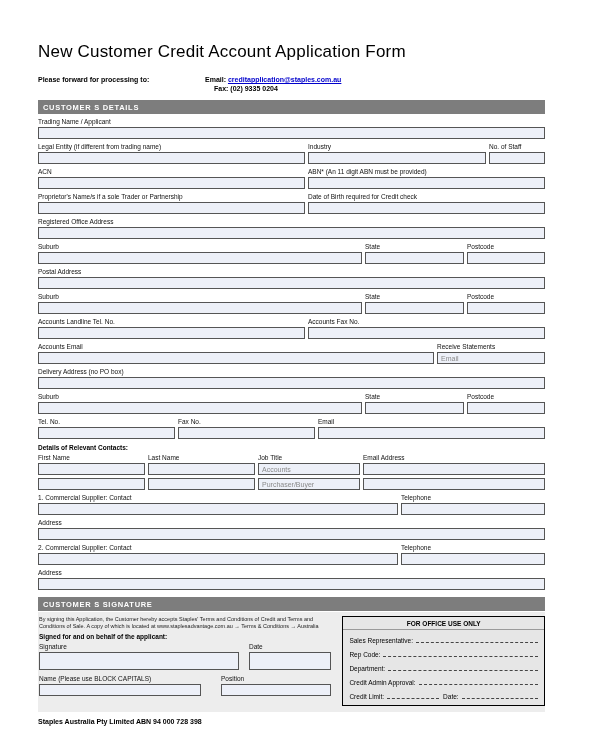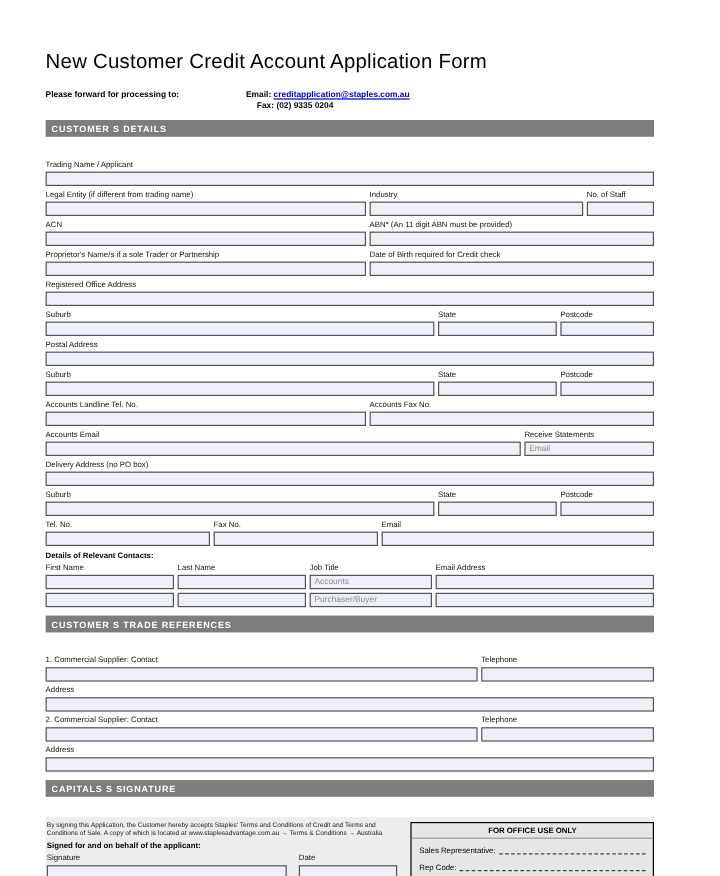--- a/index.html
+++ b/index.html
@@ -5,21 +5,21 @@
   html,body{margin:0;padding:0}
   body{width:600px;height:730px;background:#ffffff;color:#000;
        font-family:"Liberation Sans",sans-serif;overflow:hidden}
   .page{padding:42px 55px 0 38px}
   .title{font-size:17px;font-weight:400;letter-spacing:.2px;margin-bottom:13px}
   .forward{display:flex;font-size:7px;font-weight:700;line-height:9px}
   .forward .lead{width:167px}
   .email-line a{color:#0000cc;text-decoration:underline;font-weight:700}
   .fax-line{margin-left:9px}
   .bar{background:#7d7d7d;color:#fff;font-weight:700;font-size:7.5px;
-       letter-spacing:.7px;padding:3px 5px 2px;margin-top:7px;margin-bottom:17px}
+       letter-spacing:.7px;padding:3px 5px 2px;margin-top:7px;margin-bottom:1px}
   .cols{display:flex;gap:3px;margin-bottom:1px}
   .unit{display:flex;flex-direction:column}
   .flabel{font-size:6.5px;line-height:8px;padding:3px 0 1px;white-space:nowrap;color:#111}
   .input{height:12px;background:#edf0f8;border:1px solid #555;
          font-size:7px;line-height:12px;color:#8a8a8a;padding-left:3px;box-sizing:border-box}
   .input.tall{height:18px}
   .grow{flex:1}.w78{width:78px}.w82{width:82px}.w99{width:99px}
   .w102{width:102px}.w107{width:107px}.w108{width:108px}.w110{width:110px}
   .w137{width:137px}.w162{width:162px}.w178{width:178px}.w200{width:200px}
   .w267{width:267px}.w360{width:360px}
@@ -225,21 +225,20 @@
       <div class="input">Accounts</div>
       <div class="input">Purchaser/Buyer</div>
     </div>
     <div class="unit stack2 grow">
       <div class="flabel">Email Address</div>
       <div class="input"></div>
       <div class="input"></div>
     </div>
   </div>
 
-  <div class="bar">CUSTOMER S TRADE REFERENCES</div>
 
   <div class="cols">
     <div class="unit w360">
       <div class="flabel">1. Commercial  Supplier:  Contact</div>
       <div class="input"></div>
     </div>
     <div class="unit grow">
       <div class="flabel">Telephone</div>
       <div class="input"></div>
     </div>
@@ -263,21 +262,21 @@
     </div>
   </div>
 
   <div class="cols">
     <div class="unit grow">
       <div class="flabel">Address</div>
       <div class="input"></div>
     </div>
   </div>
 
-  <div class="bar">CAPITALS S SIGNATURE</div>
+  <div class="bar">CUSTOMER S SIGNATURE</div>
 
   <div class="sig-body">
     <div class="sig-left">
       <div class="terms">By signing this Application, the Customer hereby accepts Staples' Terms and Conditions of Credit and Terms and Conditions of Sale. A copy of which is located at www.staplesadvantage.com.au  → Terms &amp; Conditions  → Australia</div>
       <div class="signed">Signed for and on behalf of the applicant:</div>
       <div class="sigrow">
         <div class="unit w200">
           <div class="flabel">Signature</div>
           <div class="input tall"></div>
         </div>

